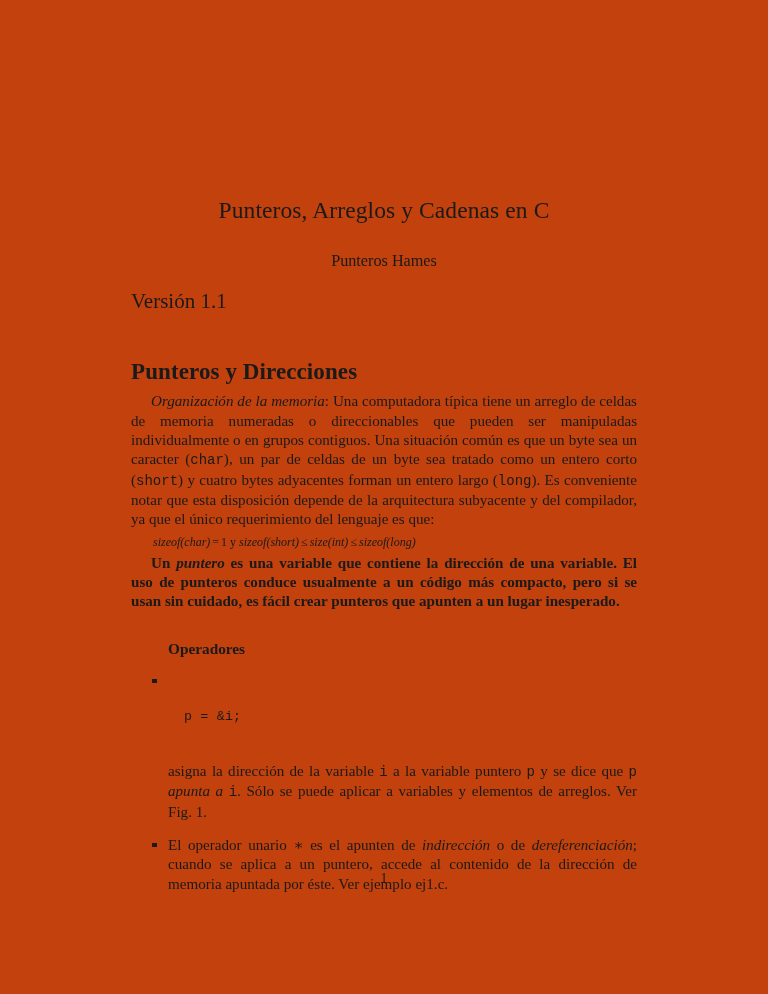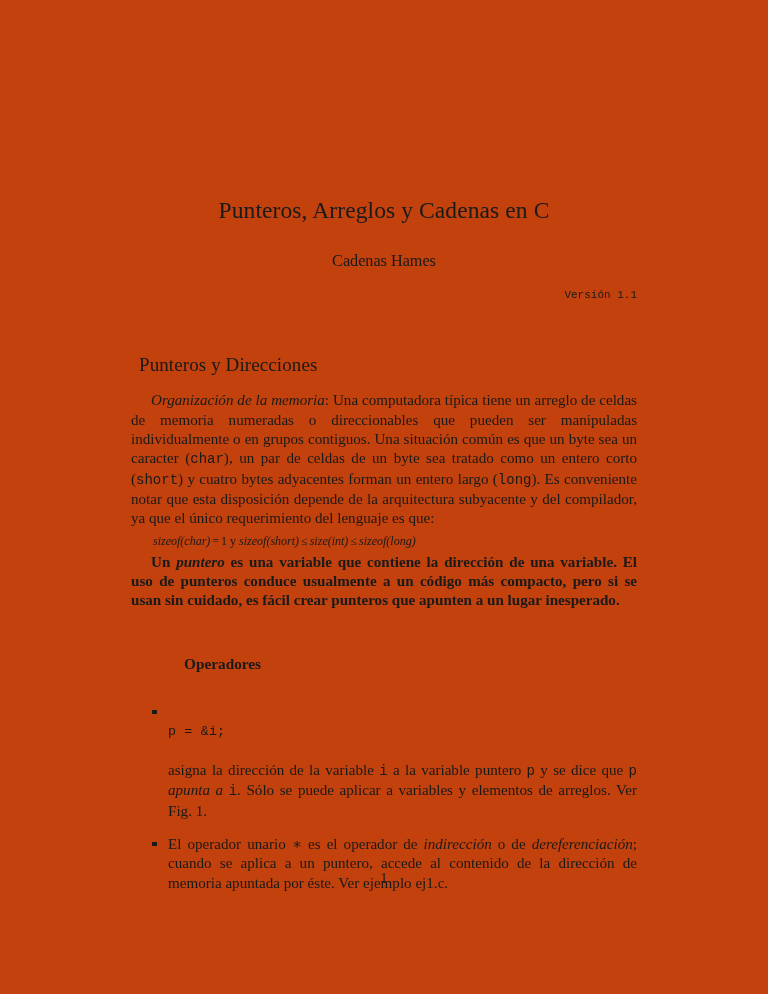--- a/index.html
+++ b/index.html
@@ -44,32 +44,31 @@
     margin: 0;
     line-height: 1.25;
   }
   .doc-author {
     font-size: 16.2px;
     text-align: center;
     margin: 0;
     padding-top: 27px;
   }
   .doc-version {
-    font-size: 11px;
-    text-align: right;
+    font-size: 21px;
+    text-align: left;
     margin: 0;
     padding-top: 18px;
-    font-family: Liberation Mono, monospace;
   }
 
   
   .section-heading {
-    font-size: 19px;
-    font-weight: normal;
-    margin: 8px;
+    font-size: 23px;
+    font-weight: bold;
+    margin: 0;
     padding-top: 45px;
     letter-spacing: .1px;
   }
 
   
   p.body-par {
     font-size: 15.1px;
     line-height: 19.35px;
     margin: 0;
     text-align: justify;
@@ -95,21 +94,21 @@
     white-space: nowrap;
     line-height: 19px;
   }
   .math-display .up { font-style: normal; }
   .math-display .rel { font-style: normal; padding: 0 2px; }
 
   
   .subsection-heading {
     font-size: 15.3px;
     font-weight: bold;
-    margin: 16px;
+    margin: 0;
     padding-top: 28px;
     padding-left: 37px;
   }
 
   
   ul.itemize {
     list-style: none;
     margin: 0;
     padding: 0;
   }
@@ -129,21 +128,21 @@
     height: 4.5px;
     background: #1a1a1a;
   }
   li .item-text { display: block; }
 
   
   .code-block {
     font-family: "Liberation Mono", "DejaVu Sans Mono", monospace;
     font-size: 13.3px;
     white-space: pre;
-    margin: 0;
+    margin: 16px;
     padding-top: 21px;
     padding-bottom: 4px;
     line-height: 16px;
     letter-spacing: .2px;
   }
   .after-code { padding-top: 17px; display: block; text-align: justify; }
 
   
   .page-number {
     position: absolute;
@@ -156,21 +155,21 @@
 </style>
 </head>
 <body>
 
 <div class="page">
 
   <div class="content">
 
     <h1 class="doc-title">Punteros, Arreglos y Cadenas en C</h1>
 
-    <p class="doc-author">Cadenas Hames</p>
+    <p class="doc-author">Punteros Hames</p>
 
     <p class="doc-version">Versión 1.1</p>
 
     <h2 class="section-heading">Punteros y Direcciones</h2>
 
     <p class="body-par first-par"><span class="it">Organización de la memoria</span><span>: Una computadora típica tiene un arreglo de celdas de memoria numeradas o direccionables que pueden ser manipuladas individualmente o en grupos contiguos. Una situación común es que un byte sea un caracter (</span><span class="mono">char</span><span>), un par de celdas de un byte sea tratado como un entero corto (</span><span class="mono">short</span><span>) y cuatro bytes adyacentes forman un entero largo (</span><span class="mono">long</span><span>). Es conveniente notar que esta disposición depende de la arquitectura subyacente y del compilador, ya que el único requerimiento del lenguaje es que:</span></p>
 
     <div class="math-display"><span>sizeof(char)</span><span class="rel">=</span><span class="up">1</span><span class="up">&nbsp;</span><span class="up">y</span><span class="up">&nbsp;</span><span>sizeof(short)</span><span class="rel">≤</span><span>size(int)</span><span class="rel">≤</span><span>sizeof(long)</span></div>
 
     <p class="body-par cont-par"><span>Un </span><span class="it">puntero</span><span> es una variable que contiene la dirección de una variable. El uso de punteros conduce usualmente a un código más compacto, pero si se usan sin cuidado, es fácil crear punteros que apunten a un lugar inesperado.</span></p>
@@ -182,21 +181,21 @@
       <li>
         <span class="bullet"></span>
 
         <pre class="code-block">p = &amp;i;</pre>
 
         <span class="after-code"><span>asigna la dirección de la variable </span><span class="mono">i</span><span> a la variable puntero </span><span class="mono">p</span><span> y se dice que </span><span class="mono">p</span><span> </span><span class="it">apunta a</span><span> </span><span class="mono">i</span><span>. Sólo se puede aplicar a variables y elementos de arreglos. Ver Fig. 1.</span></span>
       </li>
 
       <li>
         <span class="bullet"></span>
-        <span class="item-text"><span>El operador unario </span><span>∗</span><span> es el operador de </span><span class="it">indirección</span><span> o de </span><span class="it">dereferenciación</span><span>; cuando se aplica a un puntero, accede al contenido de la dirección de memoria apuntada por éste. Ver ejemplo ej1.c.</span></span>
+        <span class="item-text"><span>El operador unario </span><span>∗</span><span> es el apunten de </span><span class="it">indirección</span><span> o de </span><span class="it">dereferenciación</span><span>; cuando se aplica a un puntero, accede al contenido de la dirección de memoria apuntada por éste. Ver ejemplo ej1.c.</span></span>
 
       </li>
 
     </ul>
   </div>
 
   <div class="page-number">1</div>
 
 </div>
 

